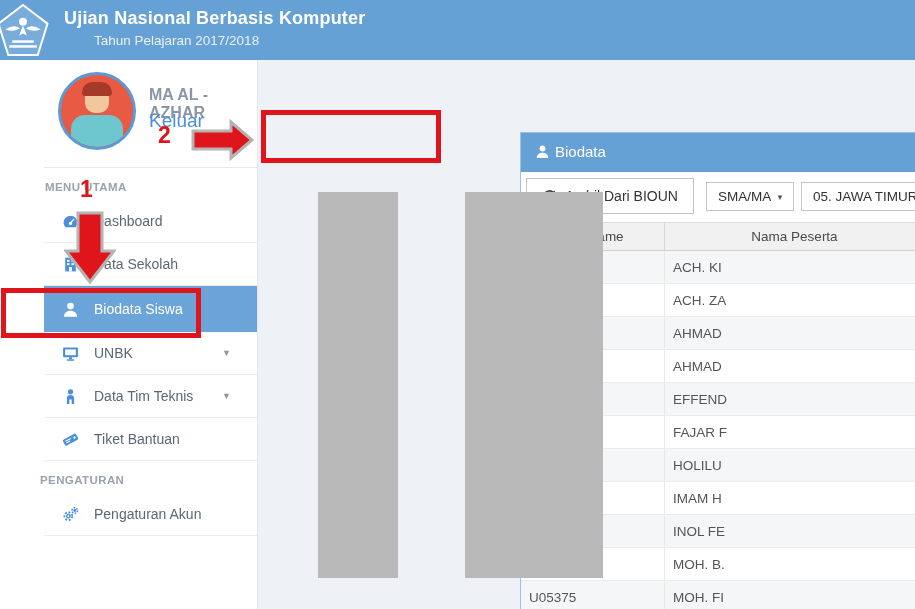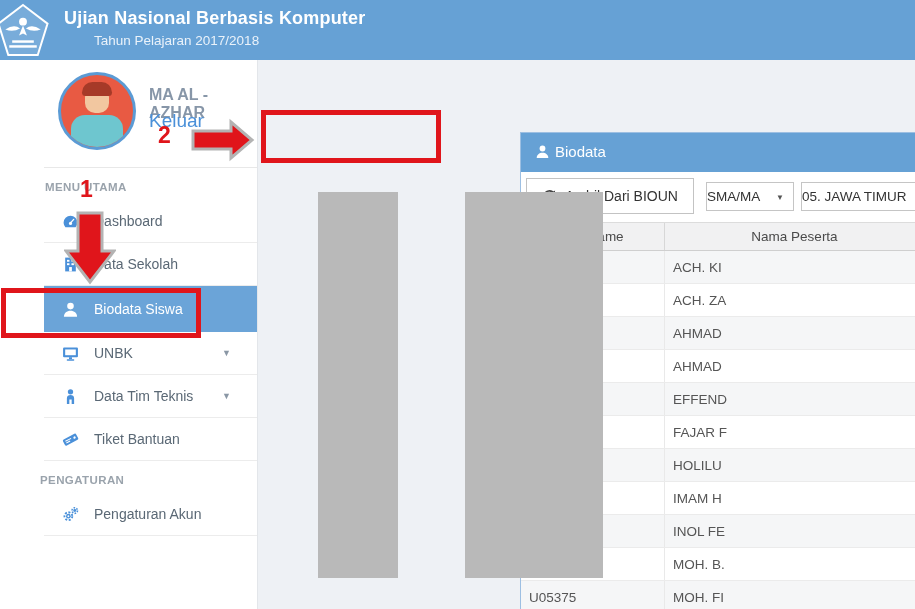--- a/index.html
+++ b/index.html
@@ -31,21 +31,21 @@
 
   
   #content{position:absolute;left:258px;top:60px;width:657px;height:549px;background:#eef1f5;}
   #panel{position:absolute;left:262px;top:72px;width:655px;height:530px;background:#fff;border:1px solid #9dbfe2;}
   #panel-header{position:absolute;left:0;top:0;right:0;height:39px;background:#66a1d5;}
   #panel-title{position:absolute;left:34px;top:10px;color:#fff;font-size:15px;font-weight:normal;}
   #panel-user-icon{position:absolute;left:14px;top:11px;width:15px;height:15px;}
   #toolbar{position:absolute;left:0;top:39px;right:0;height:51px;background:#fff;border-bottom:1px solid #dcdcdc;}
   #fetch-btn{position:absolute;left:5px;top:6px;width:168px;height:36px;background:#fff;border:1px solid #c3c3c3;font-size:14px;color:#333;display:flex;align-items:center;justify-content:center;gap:9px;cursor:pointer;}
   #fetch-btn svg{width:14px;height:14px;}
-  .dd{position:absolute;top:10px;height:29px;background:#fff;border:1px solid #c5c5c5;font-size:13.5px;color:#333;display:flex;align-items:center;cursor:pointer;}
+  .dd{position:absolute;top:10px;height:29px;background:#fff;border:1px solid #c5c5c5;font-size:13.5px;color:#333;display:flex;align-items:center;padding-left:11px;cursor:pointer;}
   .dd .dd-caret{position:absolute;right:9px;top:10px;color:#555;font-size:8px;}
   #dd-jenjang{left:185px;width:88px;}
   #dd-provinsi{left:280px;width:155px;}
 
   #thead{position:absolute;left:0;top:90px;right:0;height:28px;background:#f1f1f2;border-bottom:1px solid #cfcfcf;display:flex;}
   .th{height:100%;display:flex;align-items:center;justify-content:center;font-size:13.5px;color:#4a4a4a;border-right:1px solid #d7d7d7;}
   .th:nth-child(1){width:144px;}
   .th:nth-child(2){width:260px;}
   .th:nth-child(3){flex:1;}
   #rows{position:absolute;left:0;top:118px;right:0;height:360px;overflow:hidden;}

